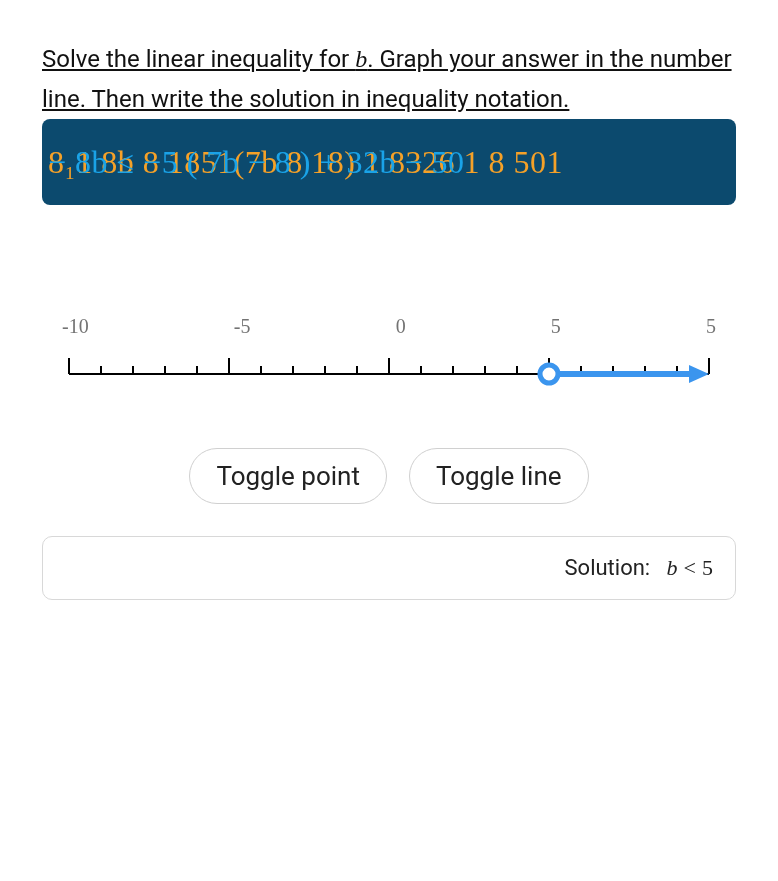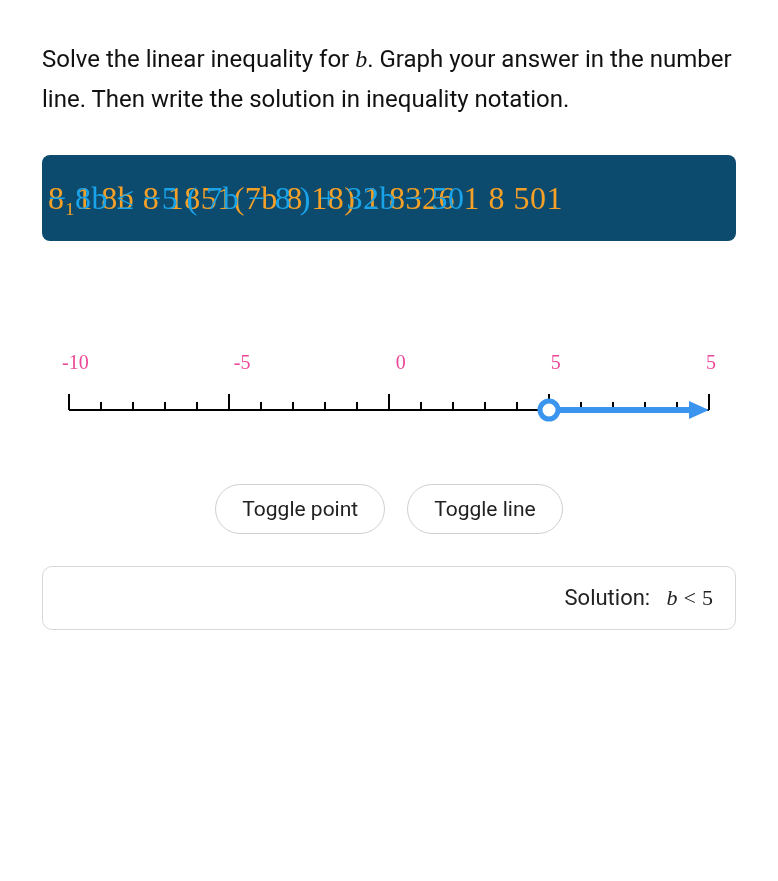--- a/index.html
+++ b/index.html
@@ -8,21 +8,21 @@
     padding: 40px 42px;
     font-family: -apple-system, BlinkMacSystemFont, "Segoe UI", Roboto, sans-serif;
     background: #fff;
     color: #1a1a1a;
     width: 778px;
   }
   .prompt {
     font-size: 24px;
     line-height: 1.65;
     color: #111;
-    margin-bottom: 36px;
+    text-decoration: underline;
   }
   .prompt .var { font-style: italic; font-family: Georgia, serif; }
   .inequality-box {
     background: #0c4a6e;
     border-radius: 8px;
     padding: 18px 12px 22px 12px;
     margin-bottom: 110px;
     position: relative;
     height: 86px;
     overflow: hidden;
@@ -39,37 +39,37 @@
     padding-left: 6px;
   }
   .inequality-box .layer.orange { color: #f5a128; }
   .inequality-box .layer.blue   { color: #1aa3e8; }
   .nl-wrap { margin: 0 20px 44px 20px; }
   .nl-labels {
     display: flex;
     justify-content: space-between;
     font-family: Georgia, serif;
     font-size: 20px;
-    color: #ec4899;
+    color: #737373;
     margin-bottom: 6px;
     text-align: center;
   }
   .nl-svg { width: 100%; height: 60px; display:block; }
   .buttons {
     display: flex;
     justify-content: center;
     gap: 22px;
     margin-bottom: 32px;
   }
   .btn {
     border: 1px solid #d0d0d0;
     background: #fff;
     border-radius: 999px;
     padding: 12px 26px;
-    font-size: 21px;
+    font-size: 26px;
     color: #222;
     cursor: pointer;
     font-family: inherit;
   }
   .solution {
     border: 1px solid #d8d8d8;
     border-radius: 10px;
     padding: 18px 22px;
     font-size: 22px;
     color: #222;

